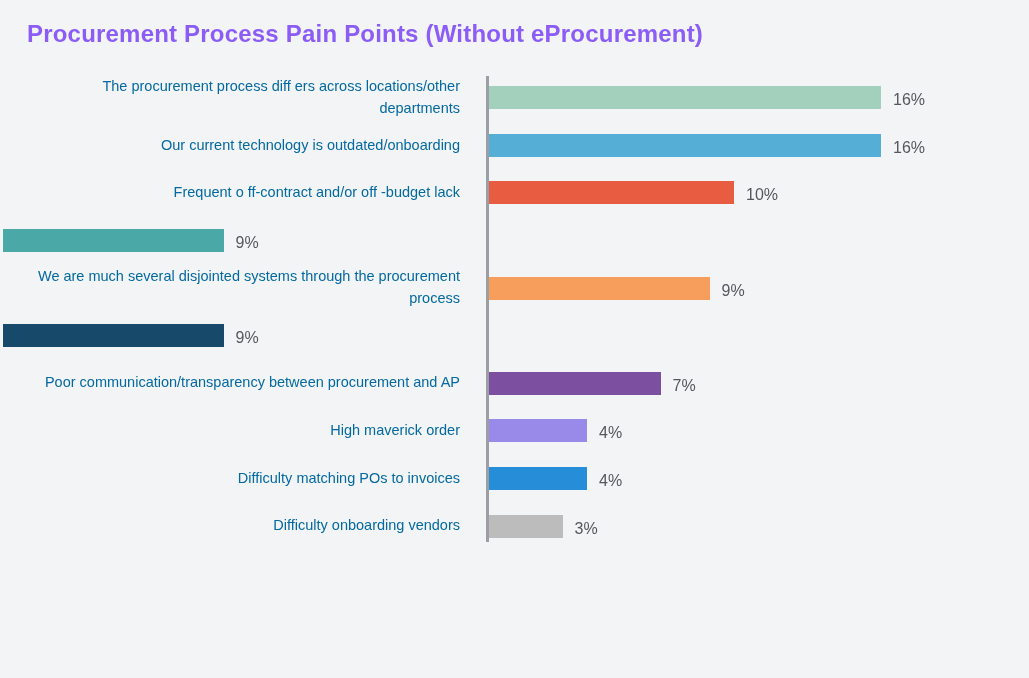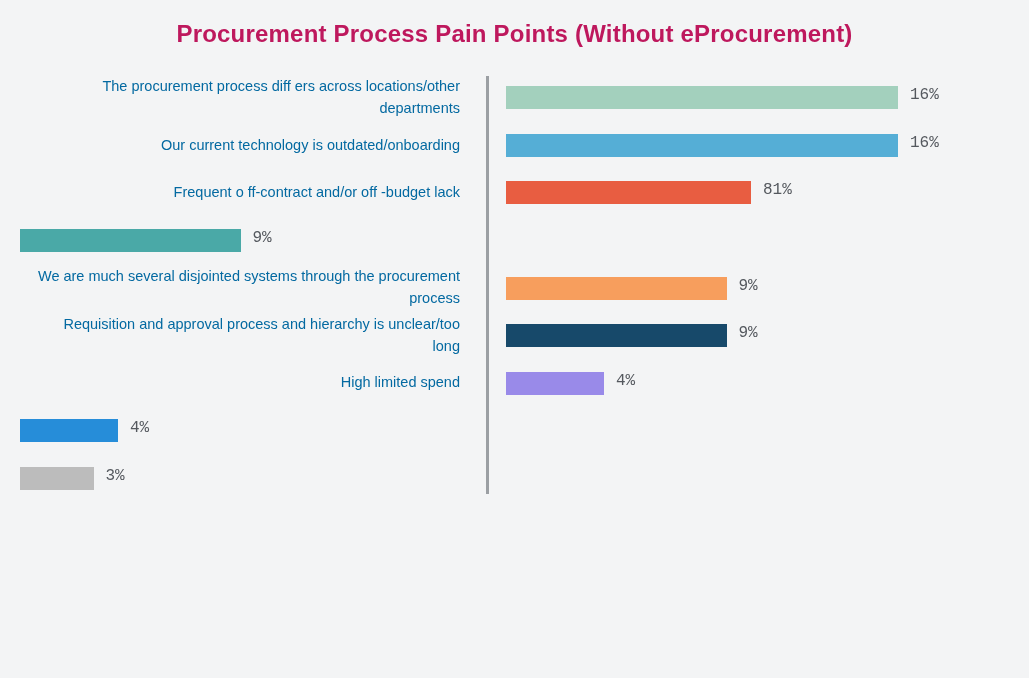--- a/index.html
+++ b/index.html
@@ -12,24 +12,24 @@
     position: relative;
     width: 1029px;
     height: 678px;
     background: #f3f4f5;
     overflow: hidden;
   }
   .chart-title {
     width: 975px;
     margin: 0 auto;
     padding-top: 20px;
-    text-align: center;
+    text-align: left;
     font-size: 24px;
     font-weight: bold;
-    color: #be185d;
+    color: #8b5cf6;
     letter-spacing: 0.2px;
   }
   .chart-body {
     position: relative;
     margin-top: 26px;
   }
   .axis-line {
     position: absolute;
     left: 486px;
     top: 2px;
@@ -48,23 +48,22 @@
     padding-left: 34px;
     padding-right: 26px;
     text-align: right;
     color: #0369a1;
     font-size: 14.5px;
     line-height: 1.5;
   }
   .row-plot {
     flex: 1;
     display: flex;
-    align-items: flex-start;
-    padding-left: 20px;
-    font-family: Liberation Mono, monospace;
+    align-items: flex-end;
+    padding-left: 3px;
   }
   .bar {
     height: 23px;
     border-radius: 0;
   }
   .bar-value {
     margin-left: 12px;
     color: #54585e;
     font-size: 16px;
     white-space: nowrap;
@@ -92,66 +91,74 @@
     <div class="row-plot">
       <div class="bar" style="width: 392px; background: rgb(85, 174, 214);"></div>
       <div class="bar-value">16%</div>
     </div>
   </div>
 
   <div class="row">
     <div class="row-label">Frequent o ff-contract and/or off -budget lack</div>
     <div class="row-plot">
       <div class="bar" style="width: 245px; background: rgb(232, 93, 65);"></div>
-      <div class="bar-value">81%</div>
+      <div class="bar-value">10%</div>
     </div>
   </div>
 
   <div class="row">
     <div class="row-plot">
       <div class="bar" style="width: 220.5px; background: rgb(74, 169, 167);"></div>
       <div class="bar-value">9%</div>
     </div>
   </div>
 
   <div class="row">
     <div class="row-label">We are much several disjointed systems through the procurement process</div>
     <div class="row-plot">
       <div class="bar" style="width: 220.5px; background: rgb(247, 158, 93);"></div>
       <div class="bar-value">9%</div>
     </div>
   </div>
 
   <div class="row">
-    <div class="row-label">Requisition and approval process and hierarchy is unclear/too long</div>
     <div class="row-plot">
       <div class="bar" style="width: 220.5px; background: rgb(23, 73, 106);"></div>
       <div class="bar-value">9%</div>
     </div>
   </div>
 
 
+  <div class="row">
+    <div class="row-label">Poor communication/transparency between procurement and AP</div>
+    <div class="row-plot">
+      <div class="bar" style="width: 171.5px; background: rgb(125, 79, 160);"></div>
+      <div class="bar-value">7%</div>
+    </div>
+  </div>
 
 
   <div class="row">
-    <div class="row-label">High limited spend</div>
+    <div class="row-label">High maverick order</div>
     <div class="row-plot">
       <div class="bar" style="width: 98px; background: rgb(153, 138, 233);"></div>
       <div class="bar-value">4%</div>
     </div>
   </div>
 
   <div class="row">
+    <div class="row-label">Difficulty matching POs to invoices</div>
     <div class="row-plot">
       <div class="bar" style="width: 98px; background: rgb(38, 141, 217);"></div>
       <div class="bar-value">4%</div>
     </div>
   </div>
 
   <div class="row">
+    <div class="row-label">Difficulty onboarding vendors</div>
     <div class="row-plot">
       <div class="bar" style="width: 73.5px; background: rgb(188, 188, 188);"></div>
       <div class="bar-value">3%</div>
     </div>
   </div>
 </div>
   </div>
 </div>
 
 </body></html>

